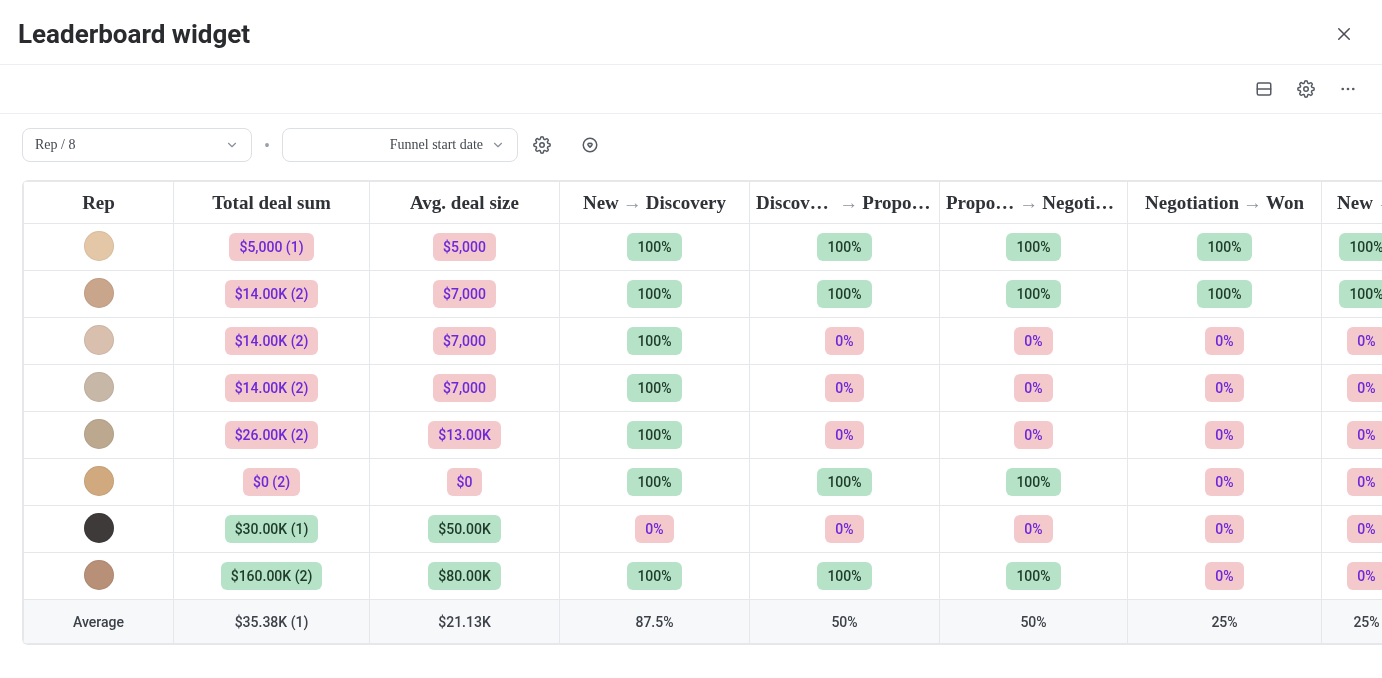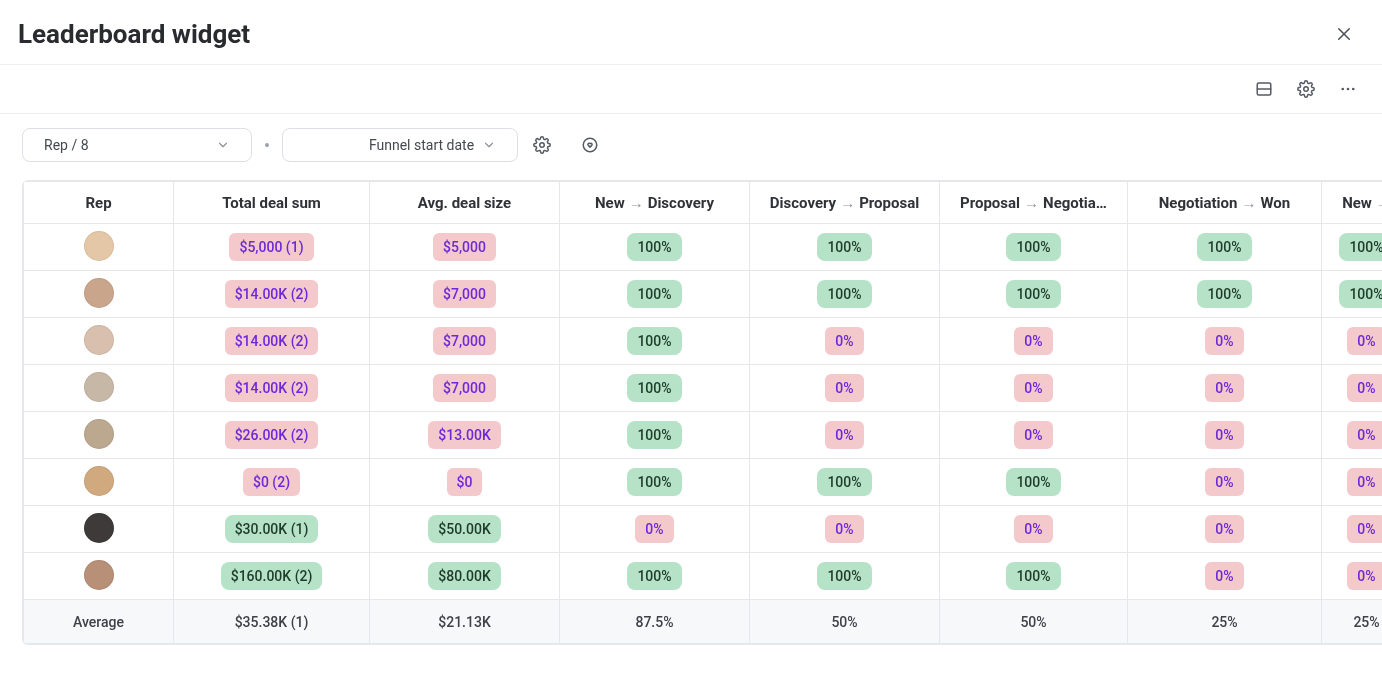--- a/index.html
+++ b/index.html
@@ -41,27 +41,28 @@
 
   
   .toolbar {
     display: flex; align-items: center; gap: 10px;
     padding: 14px 22px 4px 22px;
   }
   .dropdown {
     display: flex; align-items: center; justify-content: space-between;
     gap: 8px;
     height: 34px;
-    padding: 0 21px;
+    padding: 0 12px;
     border: 1px solid #dcdfe4;
     border-radius: 8px;
     color: #444950;
     font-size: 14px;
     cursor: pointer;
     background: #fff;
+    font-family: Liberation Serif, serif;
   }
   .dd1 { width: 230px; }
   .dd2 { width: 236px; justify-content: flex-end; }
   .dot-sep { color: #9aa0aa; font-size: 18px; padding: 0 2px; }
   .chev { color: #8a8f98; }
 
   
   .table-wrap {
     margin: 14px 0 0 22px;
     width: 1360px; 
@@ -79,21 +80,22 @@
     font-size: 14px;
     height: 47px;
     padding: 0;
     overflow: hidden; white-space: nowrap; text-overflow: ellipsis;
   }
   thead th {
     font-weight: 700;
     color: #2f3237;
     background: #fff;
     height: 42px;
-    font-size: 15px;
+    font-size: 19px;
+    font-family: Liberation Serif, serif;
   }
   col.c-rep   { width: 150px; }
   col.c-total { width: 196px; }
   col.c-avg   { width: 190px; }
   col.c-stage { width: 190px; }
   col.c-stage2{ width: 190px; }
   col.c-stage3{ width: 188px; }
   col.c-stage4{ width: 194px; }
   col.c-stage5{ width: 90px; }
 
@@ -105,21 +107,21 @@
   }
   .badge {
     display: inline-block;
     padding: 4px 10px;
     border-radius: 6px;
     font-size: 14px;
     font-weight: 500;
     line-height: 20px;
   }
   .badge.pink  { background: #f4c9cc; color: #6d28d9; text-align: center; }
-  .badge.green { background: #b6e3c7; color: #1e3a2a; border-radius: 8px; }
+  .badge.green { background: #b6e3c7; color: #1e3a2a; }
 
   .stage-head { display: inline-flex; align-items: center; gap: 4px; justify-content: center; max-width: 100%; padding: 0 6px; }
   .stage-head .from, .stage-head .to { overflow: hidden; text-overflow: ellipsis; }
   .arrow { color: #8e939b; flex: 0 0 auto; }
 
   tfoot td { background: #f7f8fa; font-weight: 500; color: #3d4148; height: 44px; }
   tfoot td:first-child { font-weight: 500; margin-left: 29px; }
 
   
   svg { display: block; }

